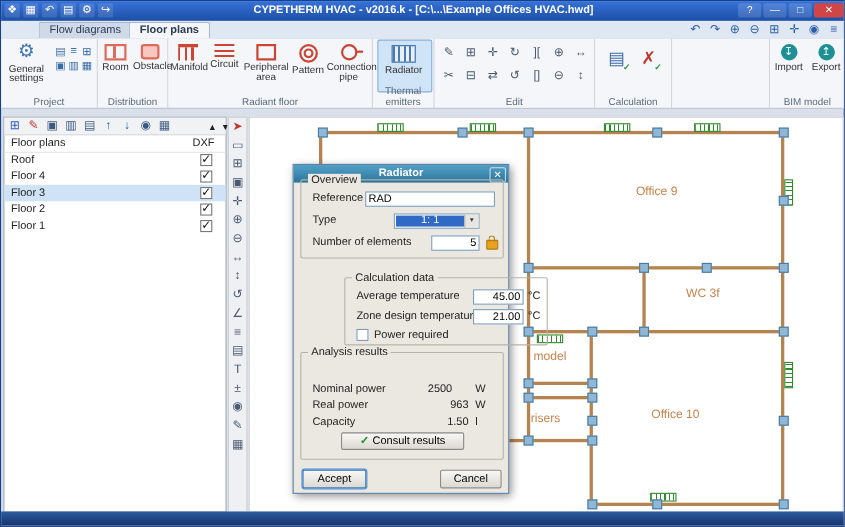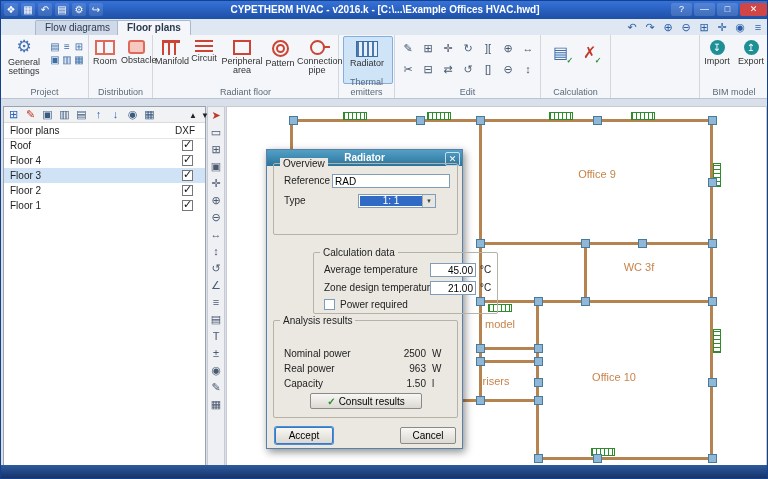--- a/index.html
+++ b/index.html
@@ -409,20 +409,25 @@
         <span class="lbl">Reference</span>
         <input class="tinput" style="left: 58px; top: 0px; width: 118px;" value="RAD">
       </div>
       <div class="drow" style="top:30px;">
         <span class="lbl">Type</span>
         <span class="combo">
           <span class="val">1: 1</span>
           <span class="arrow">▼</span>
         </span>
       </div>
+      <div class="drow" style="top:50px;">
+        <span class="lbl">Number of elements</span>
+        <input class="tinput num" style="left: 118px; top: 0px; width: 44px;" value="5">
+        <span class="lock" style="left:168px;top:4px;"></span>
+      </div>
     </div>
 
     <div class="gbox" style="top:102px;height:62px;margin-left:40px;">
       <span class="legend">Calculation data</span>
       <div class="drow" style="top:10px;">
         <span class="lbl">Average temperature</span>
         <input class="tinput num" style="left: 116px; top: 0px; width: 46px;" value="45.00">
         <span class="unit">°C</span>
       </div>
       <div class="drow" style="top:28px;">
@@ -433,21 +438,21 @@
       <div class="drow" style="top:45px;">
         <input type="checkbox" class="chk" style="">
         <span class="lbl" style="left:26px;">Power required</span>
       </div>
     </div>
 
     <div class="gbox" style="top:170px;height:98px;">
       <span class="legend">Analysis results</span>
       <div class="drow" style="top:26px;">
         <span class="lbl">Nominal power</span>
-        <span style="position:absolute;left:100px;width:52px;text-align:right;">2500</span>
+        <span style="position:absolute;left:100px;width:52px;text-align:center;">2500</span>
         <span class="unit" style="left:158px;">W</span>
       </div>
       <div class="drow" style="top:41px;">
         <span class="lbl">Real power</span>
         <span style="position:absolute;left:100px;width:52px;text-align:right;">963</span>
         <span class="unit" style="left:158px;">W</span>
       </div>
       <div class="drow" style="top:56px;">
         <span class="lbl">Capacity</span>
         <span style="position:absolute;left:100px;width:52px;text-align:right;">1.50</span>

